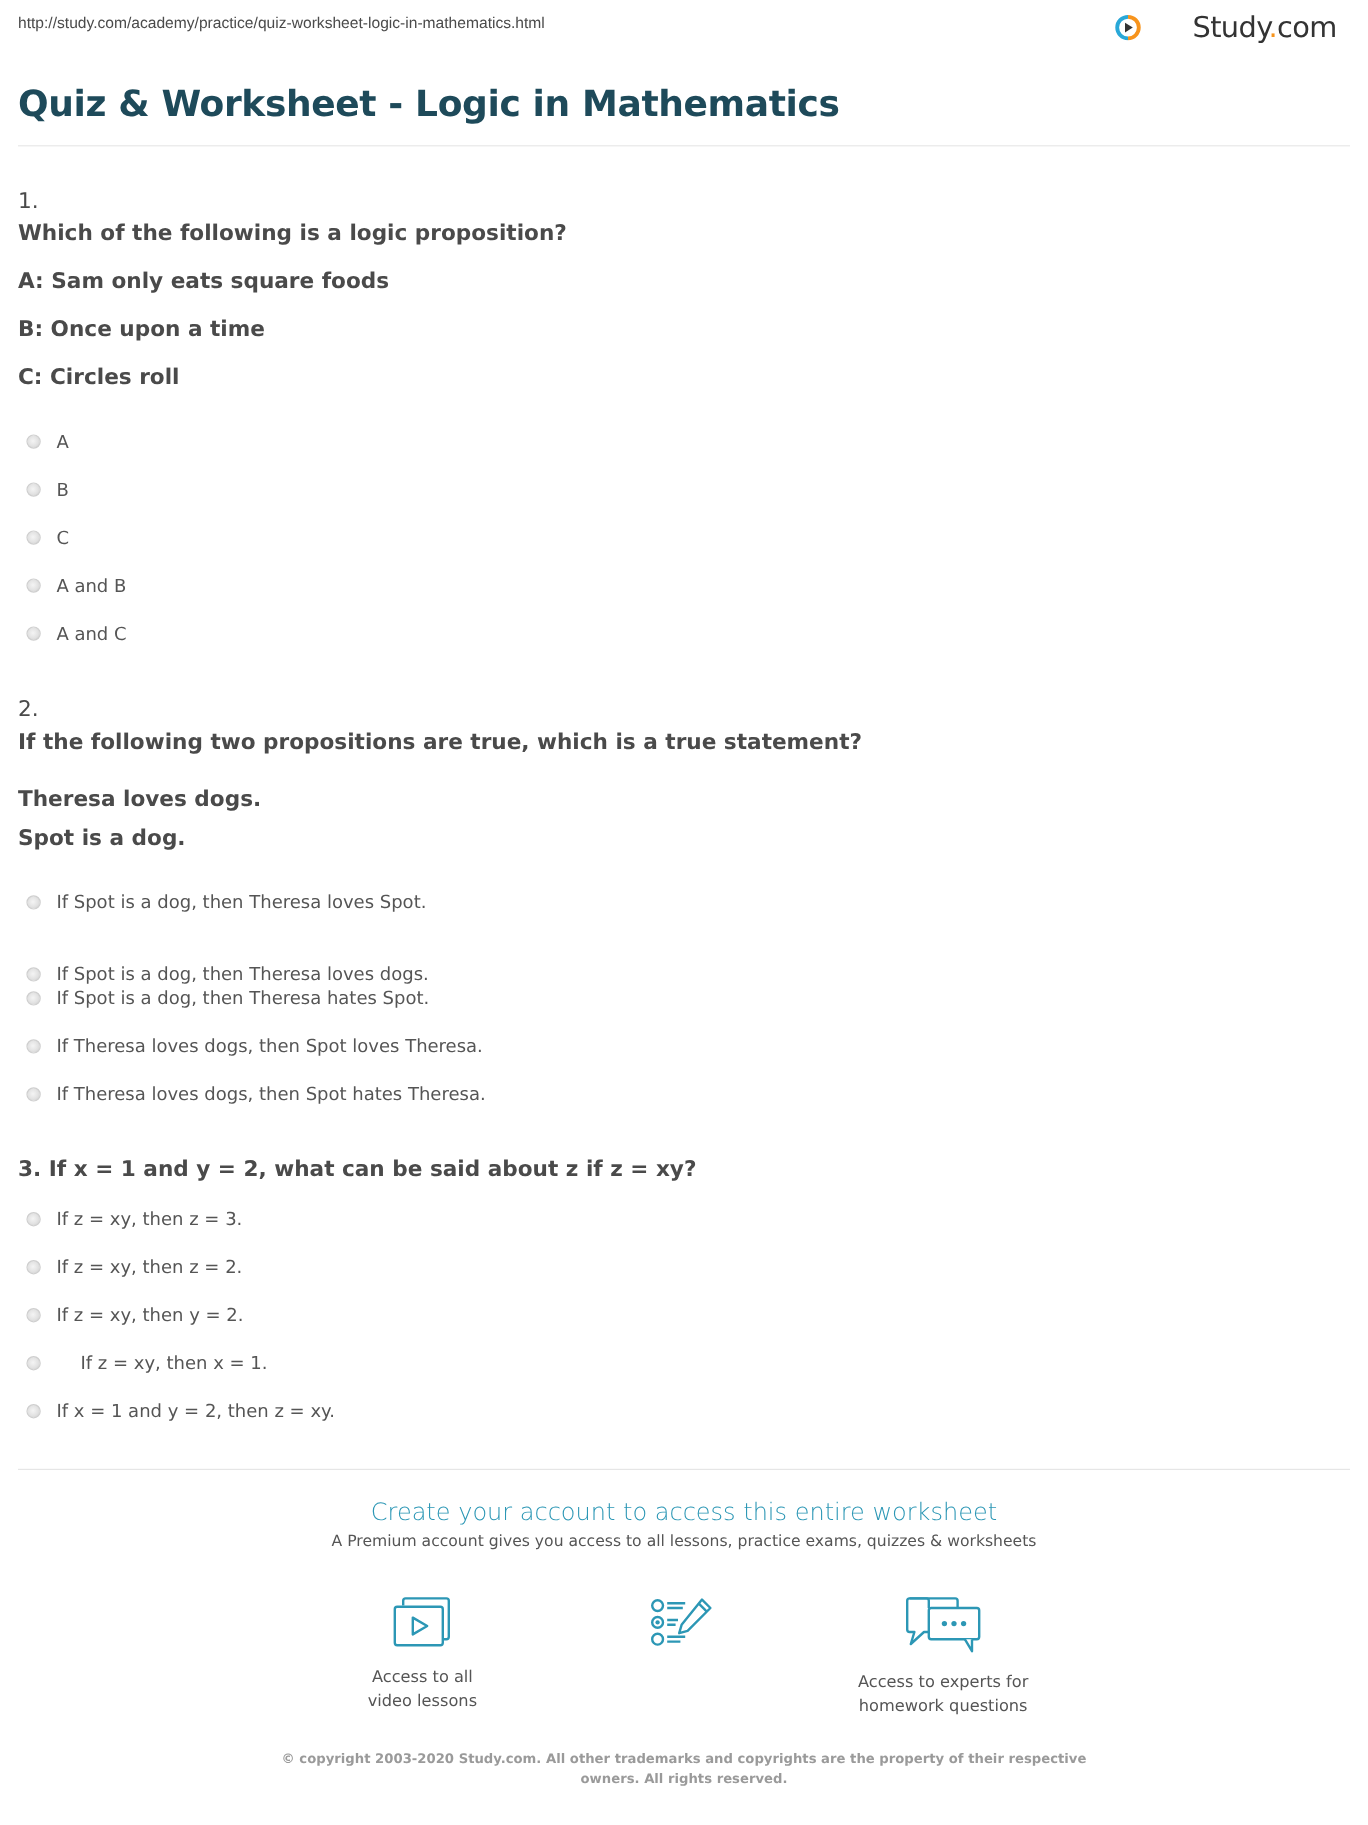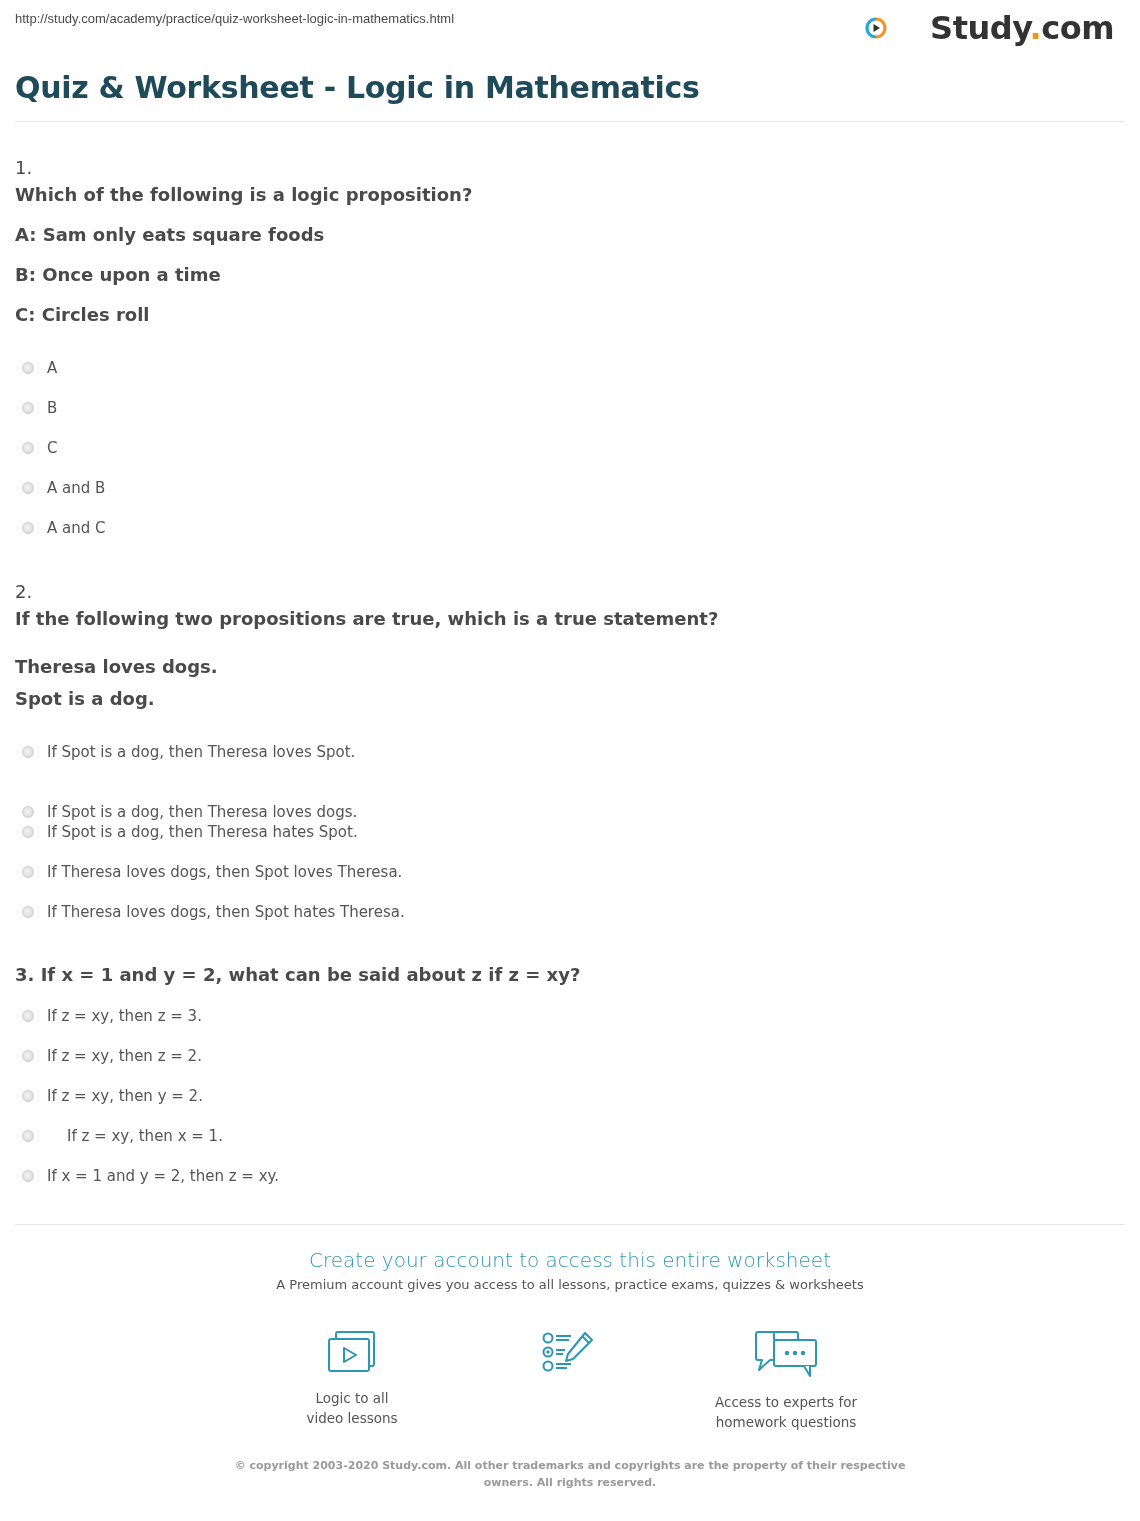--- a/index.html
+++ b/index.html
@@ -3,21 +3,21 @@
 <meta charset="utf-8">
 <style>
   * { box-sizing: border-box; margin: 0; padding: 0; }
   html, body { width: 1140px; height: 1521px; background: #ffffff; overflow: hidden; }
   body { font-family: "DejaVu Sans", "Liberation Sans", sans-serif; color: #4a4a4a; position: relative; }
 
   .url { position: absolute; left: 15px; top: 11px; font-size: 13px; color: #4b4b4b; font-family: "Liberation Sans", sans-serif; }
 
   .logo { position: absolute; right: 26px; top: 9px; display: flex; align-items: center; }
   .logo-mark { width: 22px; height: 22px; margin-right: 3px; }
-  .logo-text { font-family: "DejaVu Sans", sans-serif; font-size: 32px; font-weight: bold; color: #333333; letter-spacing: -0.5px; margin-left: 40px; }
+  .logo-text { font-family: "DejaVu Sans", sans-serif; font-size: 24px; font-weight: normal; color: #333333; letter-spacing: -0.5px; margin-left: 40px; }
   .logo-text .dot { color: #f7941d; }
 
   .page-title { position: absolute; left: 15px; top: 70px; font-size: 30px; color: #1e4a5a; font-family: "DejaVu Sans", sans-serif; letter-spacing: -0.3px; }
   .title-rule { position: absolute; left: 15px; right: 15px; top: 121px; height: 1px; background: #e8e8e8; }
 
   .q-num { position: absolute; left: 15px; font-size: 18px; color: #4a4a4a; }
   .q-text { position: absolute; left: 15px; font-size: 18px; color: #4a4a4a; font-weight: 600; white-space: nowrap; }
   .q-text.bold { font-weight: bold; }
 
   .opt { position: absolute; left: 22px; display: flex; align-items: center; height: 20px; cursor: pointer; }
@@ -139,21 +139,21 @@
 <div class="cta-title">Create your account to access this entire worksheet</div>
 <div class="cta-sub">A Premium account gives you access to all lessons, practice exams, quizzes &amp; worksheets</div>
 
 <div class="feature" style="left:262px;">
   <svg width="52" height="44" viewBox="0 0 52 44">
     <path d="M10 8 V4 Q10 2 12 2 H46 Q48 2 48 4 V34 Q48 36 46 36 H44" fill="none" stroke="#2c97b5" stroke-width="2"></path>
     <rect x="3" y="9" width="40" height="32" rx="2" fill="#fff" stroke="#2c97b5" stroke-width="2"></rect>
     <path d="M18 18 L30 25 L18 32 Z" fill="none" stroke="#2c97b5" stroke-width="2" stroke-linejoin="round"></path>
   </svg>
   <div class="feature-label">
-    <div>Logic to all</div>
+    <div>Access to all</div>
     <div>video lessons</div>
   </div>
 </div>
 
 <div class="feature" style="left:479px;">
   <svg width="56" height="44" viewBox="0 0 56 44">
     <circle cx="7" cy="8" r="4.5" fill="none" stroke="#2c97b5" stroke-width="2"></circle>
     <circle cx="7" cy="22" r="4.5" fill="none" stroke="#2c97b5" stroke-width="2"></circle>
     <circle cx="7" cy="22" r="1.8" fill="#2c97b5"></circle>
     <circle cx="7" cy="36" r="4.5" fill="none" stroke="#2c97b5" stroke-width="2"></circle>

